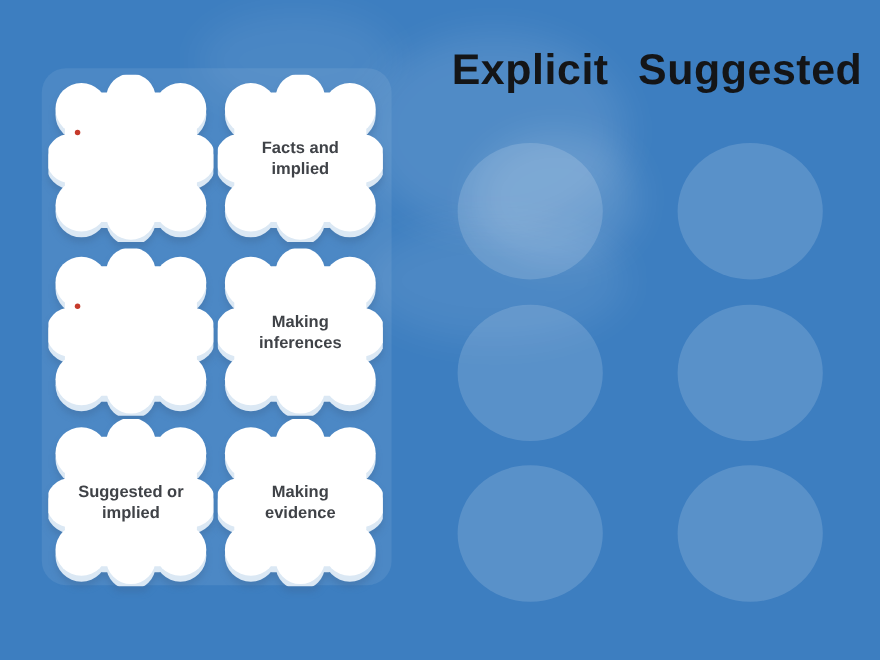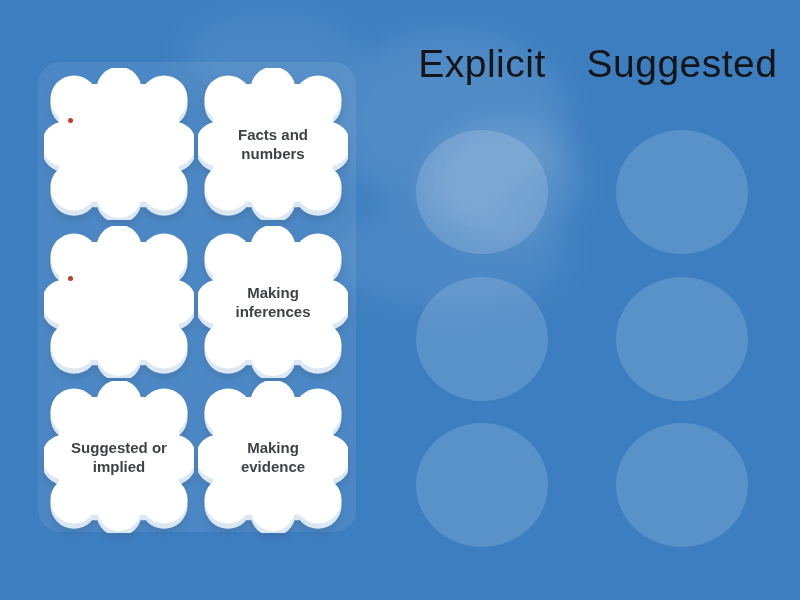--- a/index.html
+++ b/index.html
@@ -36,21 +36,21 @@
   .card.p0{left:44px; top:68px}
   .card.p1{left:198px;top:68px}
   .card.p2{left:44px; top:226px}
   .card.p3{left:198px;top:226px}
   .card.p4{left:44px; top:381px}
   .card.p5{left:198px;top:381px}
 
   
   .cat-header{
     position:absolute;top:42px;width:210px;text-align:center;
-    font-size:39px;font-weight:400;color:#141517;letter-spacing:.5px;
+    font-size:39px;font-weight:700;color:#141517;letter-spacing:.5px;
   }
   .cat-header.explicit{left:377px}
   .cat-header.implicit{left:577px}
 
   
   .zone{
     position:absolute;width:132px;height:124px;border-radius:50%;
     background:rgba(255,255,255,0.15);
   }
   .zone.e0{left:416px;top:130px}
@@ -104,21 +104,21 @@
   <div class="card p0">
     <svg viewBox="0 0 140 140">
         <use href="#cloudShape"></use>
       </svg>
     <span class="dot"></span>
   </div>
   <div class="card p1">
     <svg viewBox="0 0 140 140">
         <use href="#cloudShape"></use>
       </svg>
-    <span class="label">Facts and numbers</span>
+    <span class="label">Facts and implied</span>
   </div>
   <div class="card p2">
     <svg viewBox="0 0 140 140">
         <use href="#cloudShape"></use>
       </svg>
     <span class="dot"></span>
   </div>
   <div class="card p3">
     <svg viewBox="0 0 140 140">
         <use href="#cloudShape"></use>

